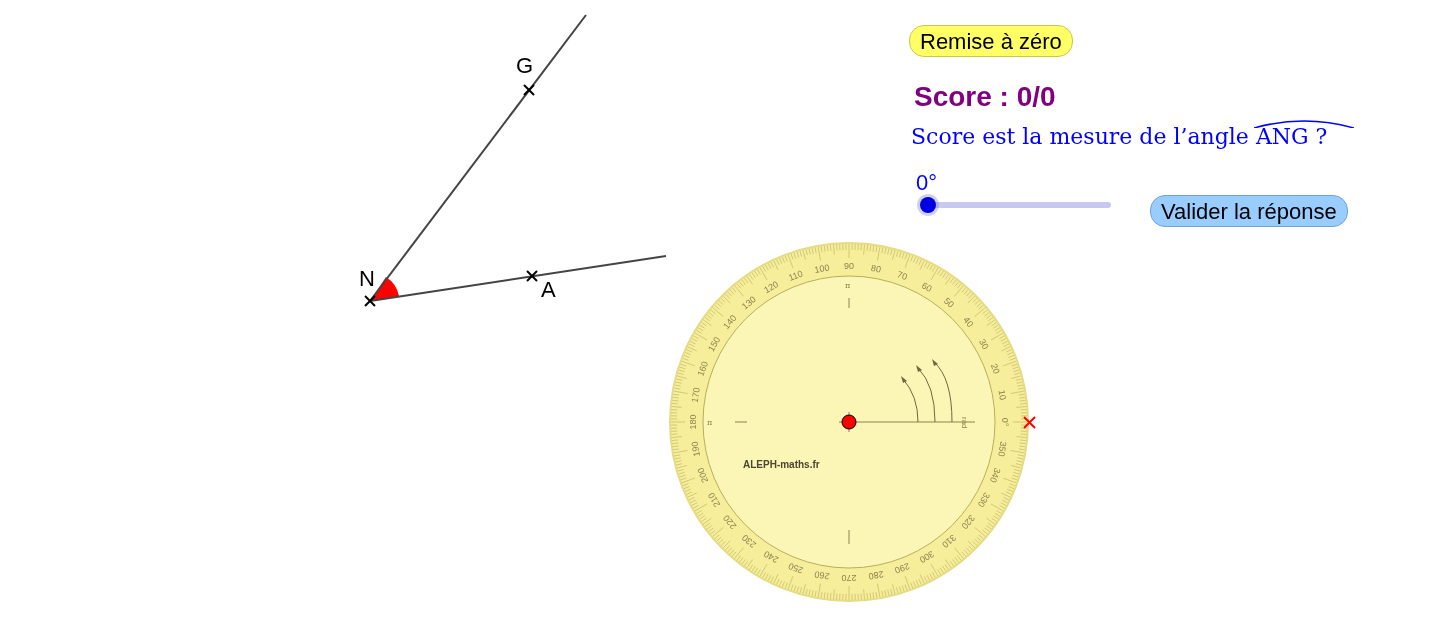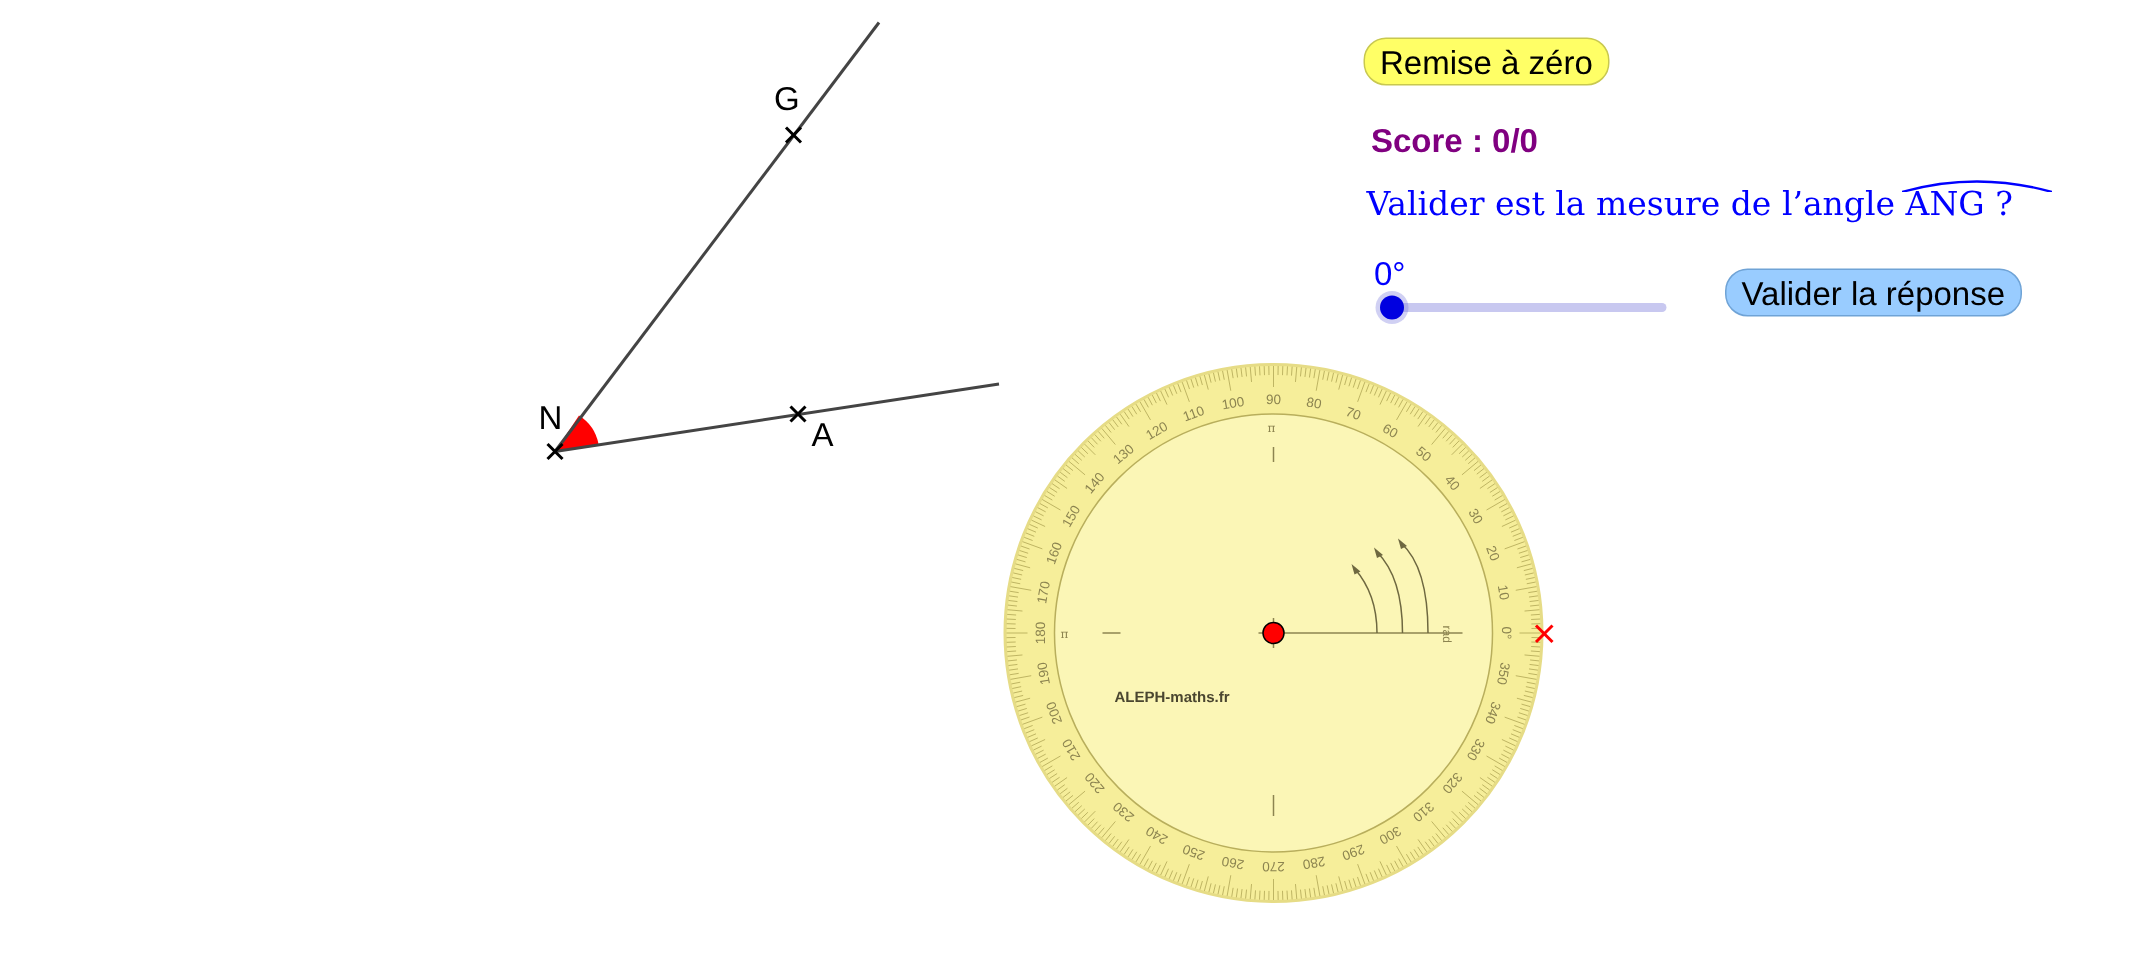--- a/index.html
+++ b/index.html
@@ -3,22 +3,22 @@
   <meta charset="utf-8">
   <style>
     html, body { margin: 0; padding: 0; background: #ffffff; }
     body { width: 1431px; height: 638px; position: relative; overflow: hidden; font-family: "Liberation Sans", sans-serif; }
     #canvas { position: absolute; left: 0; top: 0; }
     .btn {
       position: absolute; font-family: "Liberation Sans", sans-serif; font-size: 22px; color: #000;
       border-radius: 15px; padding: 0 10px; height: 32px; line-height: 32px; box-sizing: border-box; cursor: pointer; white-space: nowrap;
     }
     #reset-btn { left: 909px; top: 25px; background: #ffff66; border: 1px solid #c8c850; }
-    #validate-btn { left: 1150px; top: 179px; background: #99ccff; border: 1px solid #6fa3d6; }
-    #score { position: absolute; left: 914px; top: 81px; font-size: 22px; font-weight: bold; color: #800080; }
+    #validate-btn { left: 1150px; top: 195px; background: #99ccff; border: 1px solid #6fa3d6; }
+    #score { position: absolute; left: 914px; top: 81px; font-size: 28px; font-weight: bold; color: #800080; }
     #question { position: absolute; left: 911px; top: 124px; font-family: "DejaVu Serif", serif; font-size: 22px; color: #0000ff; white-space: nowrap; }
     #question .math { position: relative; display: inline-block; }
     #question .hat { position: absolute; left: -2px; right: -2px; top: -6px; height: 10px; }
     #slider-value { position: absolute; left: 916px; top: 170px; font-size: 22px; color: #0000ff; }
     #slider-track { position: absolute; left: 928px; top: 202px; width: 183px; height: 6px; background: #c8c8f0; border-radius: 3px; }
     #slider-knob { position: absolute; left: 920px; top: 197px; width: 16px; height: 16px; border-radius: 50%; background: #0000e0; box-shadow: 0 0 0 3px rgba(120,120,220,0.35); }
     .pt-label { position: absolute; font-size: 22px; color: #000; }
   </style>
 </head>
 <body>
@@ -478,20 +478,20 @@
   </g>
 </svg>
 
 <div class="pt-label" style="left:516px;top:53px;">G</div>
 <div class="pt-label" style="left:359px;top:266px;">N</div>
 <div class="pt-label" style="left:541px;top:277px;">A</div>
 
 <div id="reset-btn" class="btn">Remise à zéro</div>
 <div id="score">Score : 0/0</div>
 <div id="question">
-  <span>Valider est la mesure de l’angle </span><span class="math"><svg class="hat" viewBox="0 0 100 10" preserveAspectRatio="none">
+  <span>Score est la mesure de l’angle </span><span class="math"><svg class="hat" viewBox="0 0 100 10" preserveAspectRatio="none">
         <path d="M0,10 Q50,-4 100,10" fill="none" stroke="#0000ff" stroke-width="1.6" vector-effect="non-scaling-stroke"></path>
       </svg><span>ANG</span></span><span> ?</span>
 </div>
 <div id="slider-value">0°</div>
 <div id="slider-track"></div>
 <div id="slider-knob"></div>
 <div id="validate-btn" class="btn">Valider la réponse</div>
 
 </body></html>

